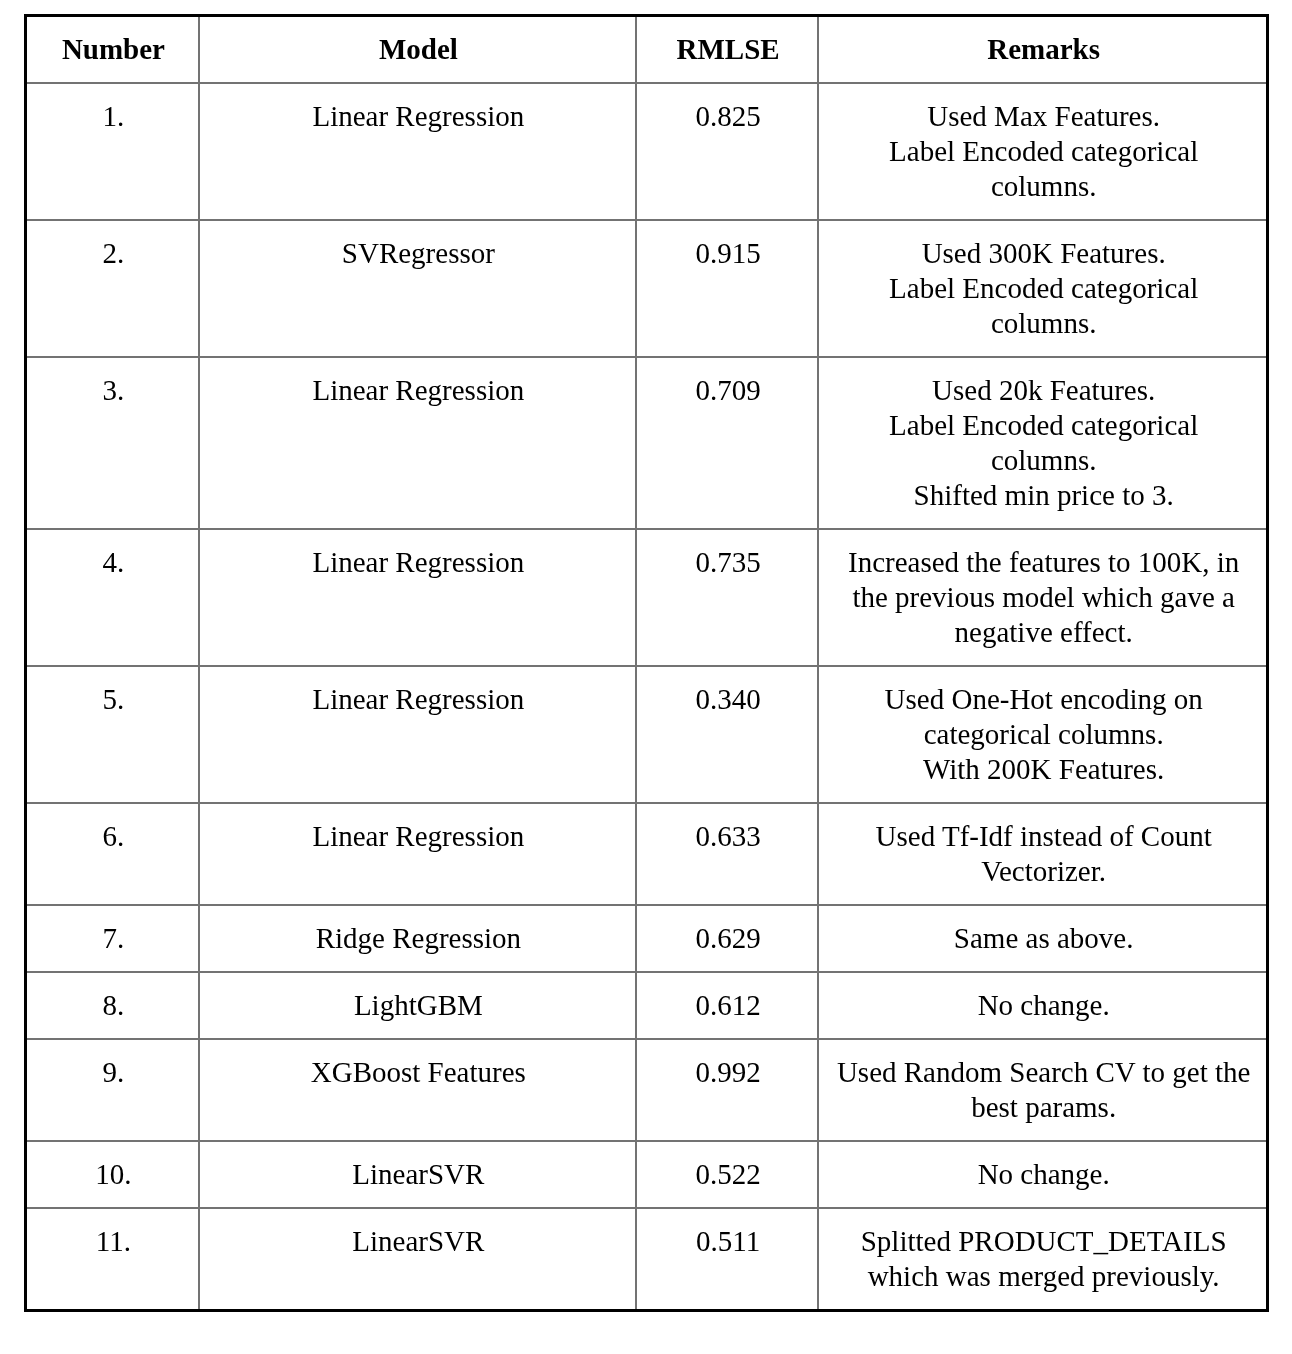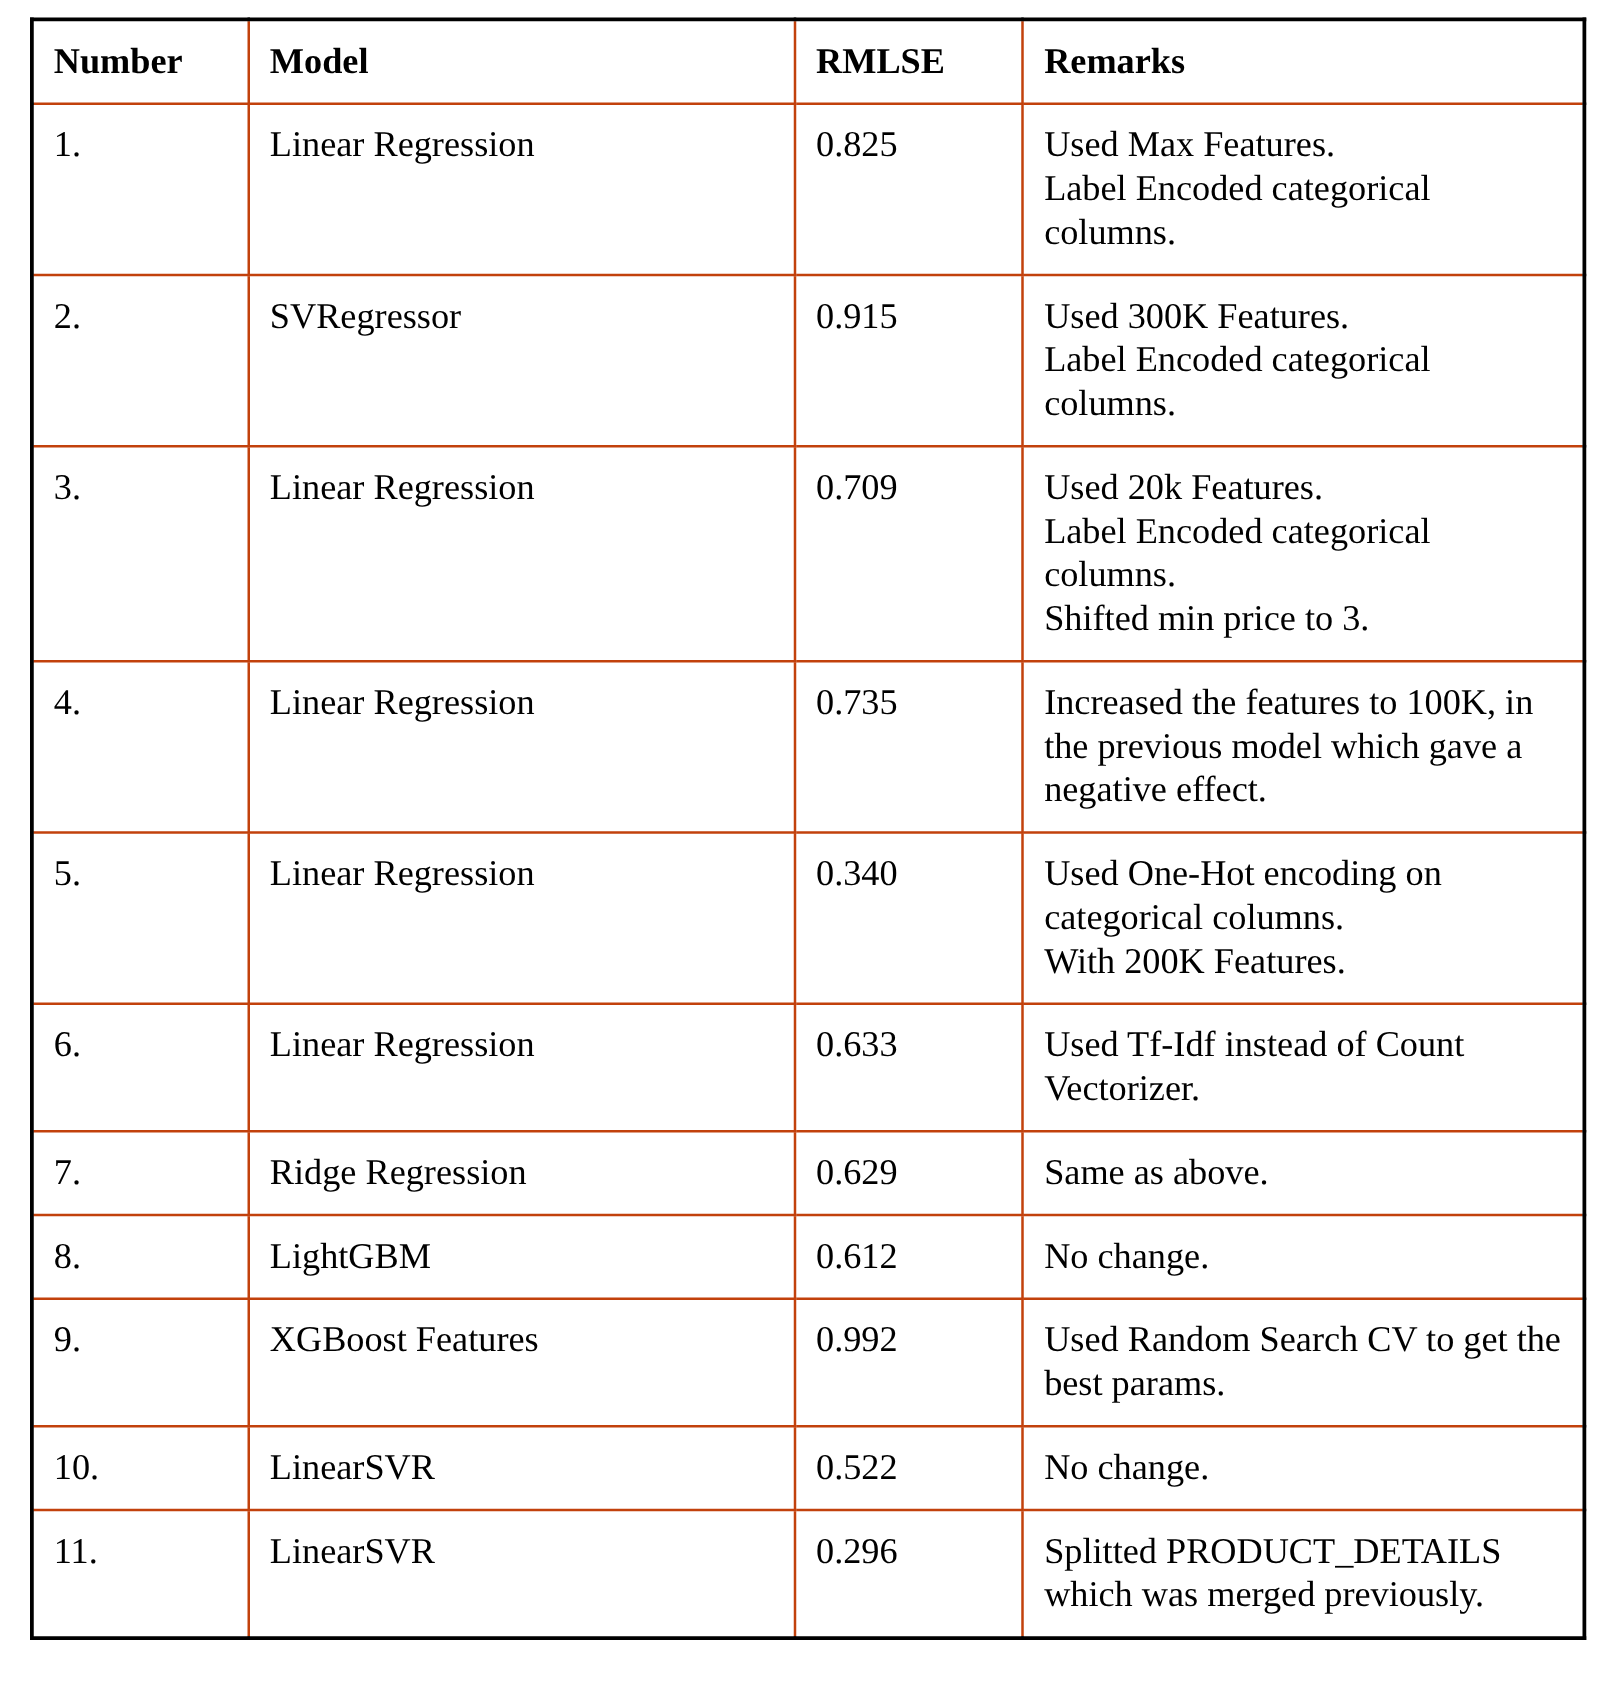--- a/index.html
+++ b/index.html
@@ -14,23 +14,23 @@
   table.results {
     border-collapse: collapse;
     table-layout: fixed;
     width: 1245px;
     margin: 14px 0 0 24px;
     border: 3px solid #000000;
     background: #ffffff;
   }
   table.results th,
   table.results td {
-    border: 2px solid #c2410c;
+    border: 2px solid #737373;
     vertical-align: top;
-    text-align: left;
+    text-align: center;
     font-size: 29px;
     line-height: 35px;
     padding: 15px 14px 15px 16px;
     overflow: hidden;
   }
   table.results th {
     font-weight: bold;
   }
   td.remarks, th.remarks {
     white-space: pre-line;
@@ -121,17 +121,17 @@
     </tr>
     <tr>
       <td>10.</td>
       <td>LinearSVR</td>
       <td>0.522</td>
       <td class="remarks">No change.</td>
     </tr>
     <tr>
       <td>11.</td>
       <td>LinearSVR</td>
-      <td>0.296</td>
+      <td>0.511</td>
       <td class="remarks">Splitted PRODUCT_DETAILS which was merged previously.</td>
     </tr>
   </tbody>
 </table>
 
 </body></html>

